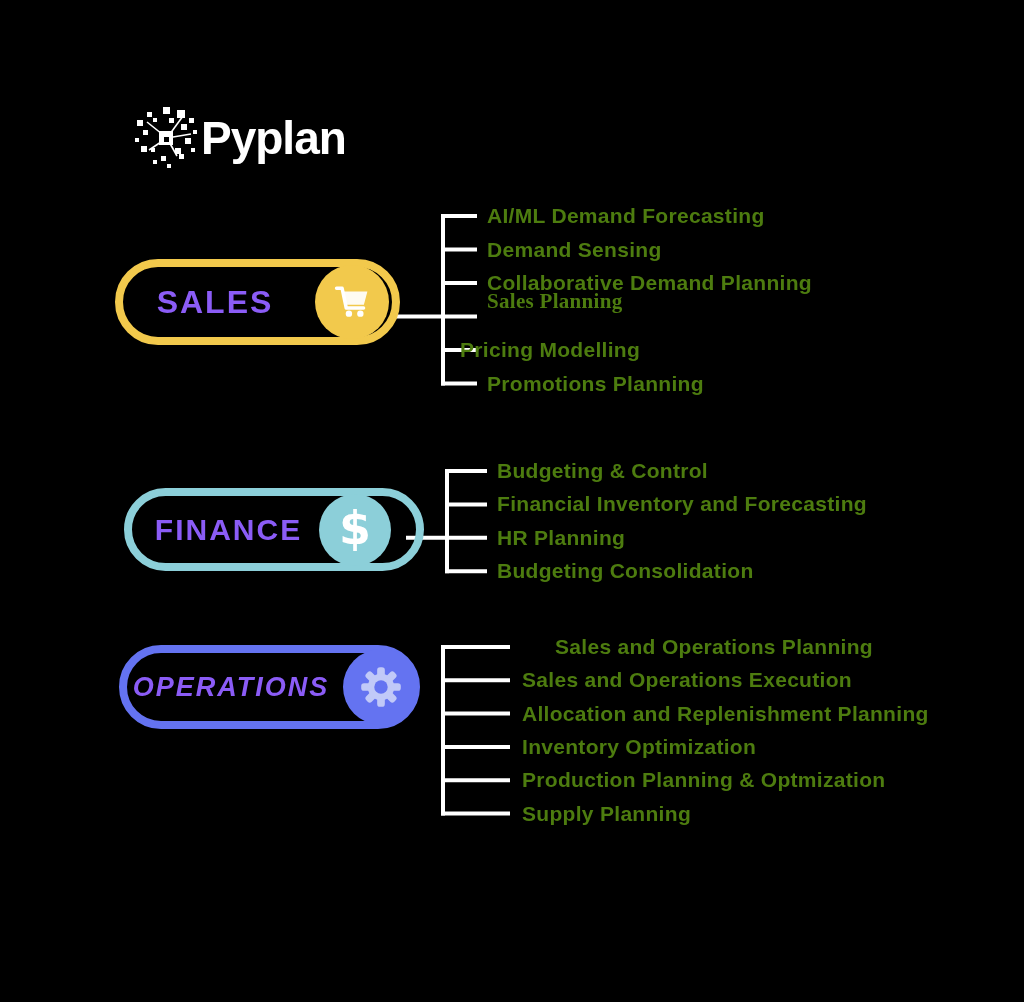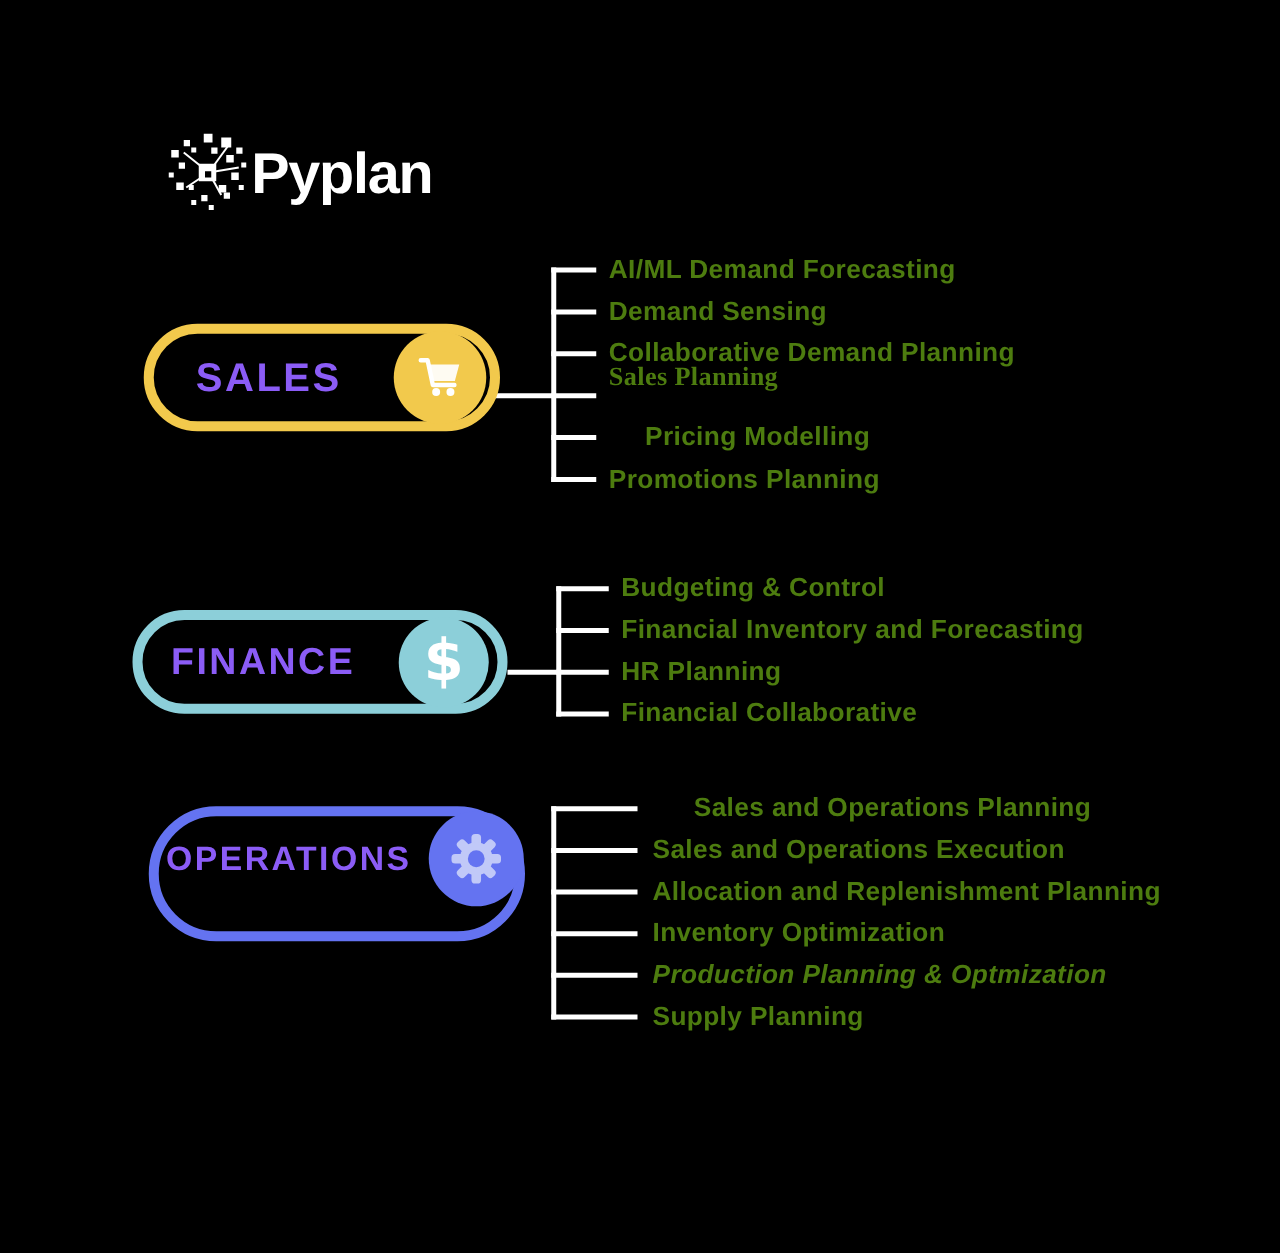--- a/index.html
+++ b/index.html
@@ -166,48 +166,48 @@
           <path d="M6 7.5 H11 L14.8 25.5 H30.5" fill="none" stroke="#ffffff" stroke-width="3.2" stroke-linecap="round" stroke-linejoin="round"></path>
           <path d="M12.2 10.5 H34 L30.8 22.5 H14.8 Z" fill="#ffffff" opacity="0.93"></path>
           <circle cx="17.2" cy="30.6" r="2.9" fill="#ffffff"></circle>
           <circle cx="27.6" cy="30.6" r="2.9" fill="#ffffff"></circle>
         </svg>
       </div>
       <div class="tree-item" style="left: 487px; top: 202px;">AI/ML Demand Forecasting</div>
       <div class="tree-item" style="left: 487px; top: 235.5px;">Demand Sensing</div>
       <div class="tree-item" style="left: 487px; top: 269px;">Collaborative Demand Planning</div>
       <div class="tree-item" style="left: 487px; top: 287px; font-family: Liberation Serif, serif;">Sales Planning</div>
-      <div class="tree-item" style="left: 516px; top: 336px;">Pricing Modelling</div>
+      <div class="tree-item" style="left: 460px; top: 336px;">Pricing Modelling</div>
       <div class="tree-item" style="left: 487px; top: 369.5px;">Promotions Planning</div>
-      <div class="pill" style="left: 106px; top: 488px; width: 300px; height: 83px; border-color: rgb(140, 207, 217);">
+      <div class="pill" style="left: 124px; top: 488px; width: 300px; height: 83px; border-color: rgb(140, 207, 217);">
         <span class="pill-label" style="width: 209px; height: 83px; font-size: 30px;">FINANCE</span>
       </div>
       <div class="icon-circle" style="left: 319px; top: 494px; width: 72px; height: 72px; background: rgb(140, 207, 217);">
         <span class="dollar-glyph">$</span>
       </div>
       <div class="tree-item" style="left: 497px; top: 457px;">Budgeting &amp; Control</div>
       <div class="tree-item" style="left: 497px; top: 490.4px;">Financial Inventory and Forecasting</div>
       <div class="tree-item" style="left: 497px; top: 523.8px;">HR Planning</div>
-      <div class="tree-item" style="left: 497px; top: 557.2px;">Financial Collaborative</div>
-      <div class="pill" style="left: 119px; top: 645px; width: 301px; height: 108px; border-color: rgb(100, 115, 241);">
+      <div class="tree-item" style="left: 497px; top: 557.2px;">Budgeting Consolidation</div>
+      <div class="pill" style="left: 119px; top: 645px; width: 301px; height: 84px; border-color: rgb(100, 115, 241); font-style: italic;">
         <span class="pill-label" style="width: 224px; height: 84px; font-size: 27px;">OPERATIONS</span>
       </div>
       <div class="icon-circle" style="left: 343px; top: 649px; width: 76px; height: 76px; background: rgb(100, 115, 241);">
         <svg width="48" height="48" viewBox="0 0 40 40">
           <g fill="#C1C9F8">
             <rect x="16.8" y="3.5" width="6.4" height="33" rx="2.4"></rect>
             <rect x="16.8" y="3.5" width="6.4" height="33" rx="2.4" transform="rotate(45 20 20)"></rect>
             <rect x="16.8" y="3.5" width="6.4" height="33" rx="2.4" transform="rotate(90 20 20)"></rect>
             <rect x="16.8" y="3.5" width="6.4" height="33" rx="2.4" transform="rotate(135 20 20)"></rect>
             <circle cx="20" cy="20" r="11"></circle>
           </g>
           <circle cx="20" cy="20" r="5.6" fill="#6473F1"></circle>
         </svg>
       </div>
       <div class="tree-item" style="left: 522px; top: 633px; margin-left: 33px;">Sales and Operations Planning</div>
       <div class="tree-item" style="left: 522px; top: 666.3px;">Sales and Operations Execution</div>
       <div class="tree-item" style="left: 522px; top: 699.6px;">Allocation and Replenishment Planning</div>
       <div class="tree-item" style="left: 522px; top: 732.9px;">Inventory Optimization</div>
-      <div class="tree-item" style="left: 522px; top: 766.2px; font-style: italic;">Production Planning &amp; Optmization</div>
+      <div class="tree-item" style="left: 522px; top: 766.2px;">Production Planning &amp; Optmization</div>
       <div class="tree-item" style="left: 522px; top: 799.5px;">Supply Planning</div>
     </div>
 
 </div>
 
 </body></html>

